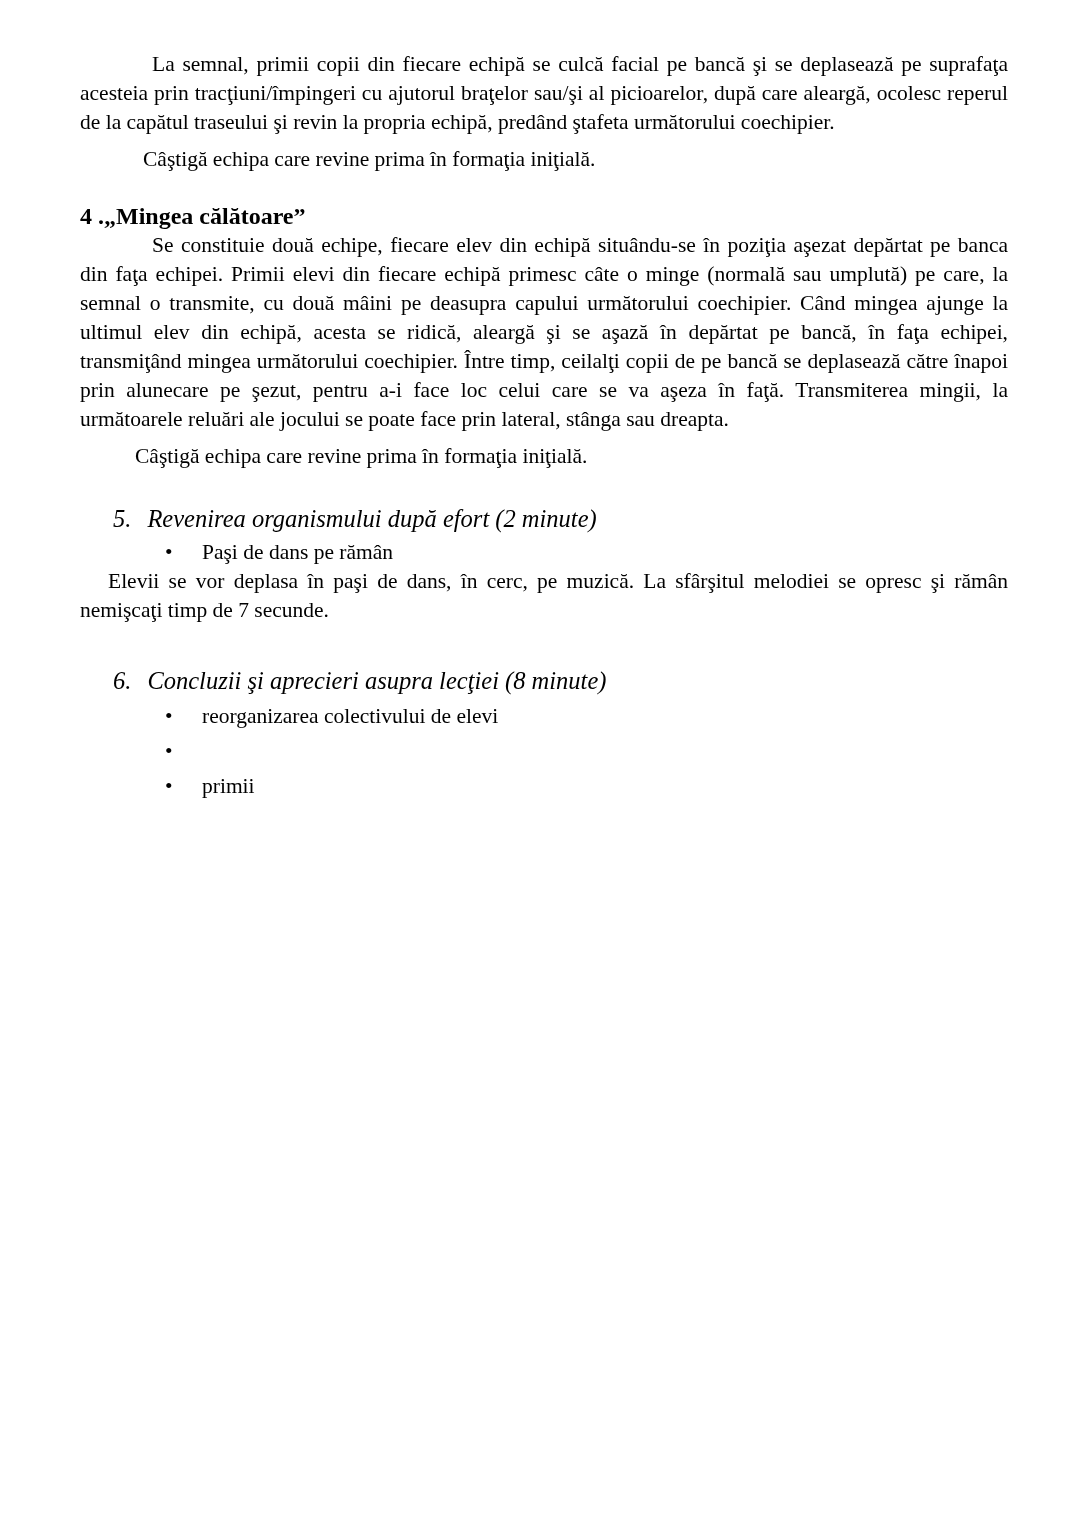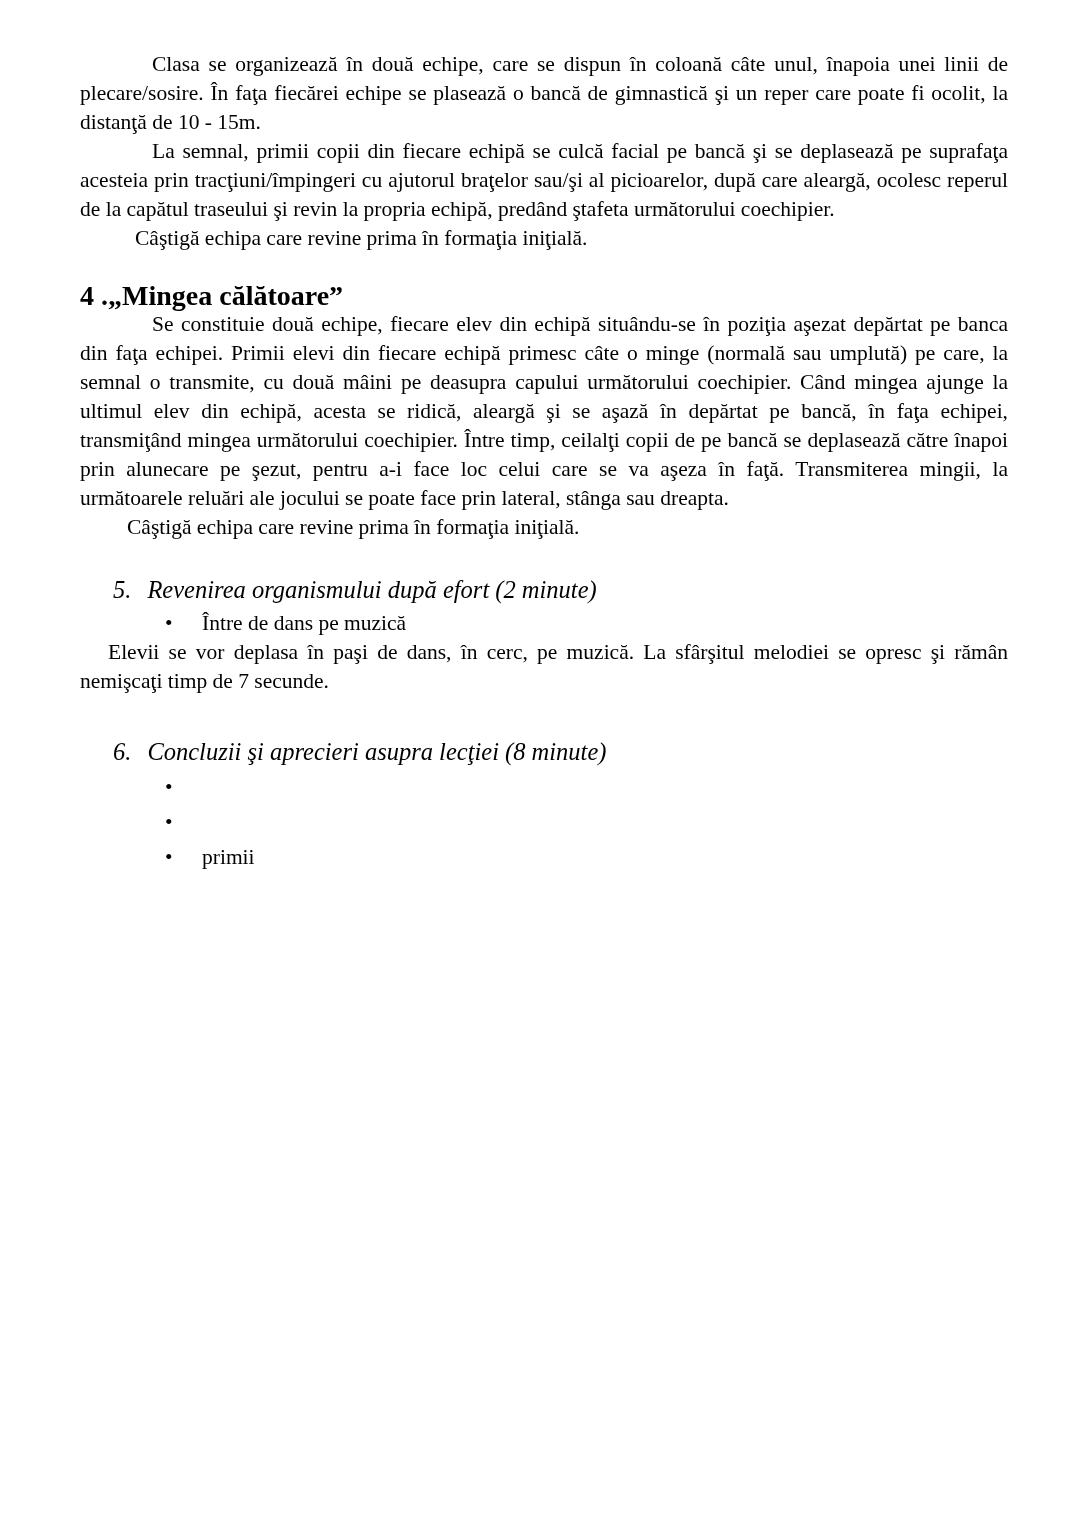--- a/index.html
+++ b/index.html
@@ -24,27 +24,27 @@
   .body-par {
     margin: 0;
     text-align: justify;
     text-justify: inter-word;
   }
   .indent-72 { text-indent: 72px; }
   .indent-55 { text-indent: 55px; }
   .indent-47 { text-indent: 47px; }
   .indent-28 { text-indent: 28px; }
   .single-line {
-    margin: 0;
+    margin: 8px;
     text-align: left;
   }
   .h-plain {
     margin: 28px 0 0 0;
     font-weight: bold;
-    font-size: 28px;
+    font-size: 24px;
   }
   .h-numbered {
     margin: 32px 0 2px 33px;
     font-weight: normal;
     font-style: italic;
     font-size: 24.5px;
     line-height: 32px;
   }
   .h-numbered .h-num {
     margin-right: 16px;
@@ -67,52 +67,52 @@
   }
   .list-6 .bullet-item {
     line-height: 35px;
   }
 </style>
 </head>
 <body>
 
 <div class="page">
 
-  <p class="body-par indent-72">Clasa se organizează în două echipe, care se dispun în coloană câte unul, înapoia unei linii de plecare/sosire. În faţa fiecărei echipe se plasează o bancă de gimnastică şi un reper care poate fi ocolit, la distanţă de 10 - 15m.</p>
 
   <p class="body-par indent-72">La semnal, primii copii din fiecare echipă se culcă facial pe bancă şi se deplasează pe suprafaţa acesteia prin tracţiuni/împingeri cu ajutorul braţelor sau/şi al picioarelor, după care aleargă, ocolesc reperul de la capătul traseului şi revin la propria echipă, predând ştafeta următorului coechipier.</p>
 
   <p class="single-line indent-55">Câştigă echipa care revine prima în formaţia iniţială.</p>
 
   <h3 class="h-plain">4 .„Mingea călătoare”</h3>
 
   <p class="body-par indent-72" style="margin-top:0;">Se constituie două echipe, fiecare elev din echipă situându-se în poziţia aşezat depărtat pe banca din faţa echipei. Primii elevi din fiecare echipă primesc câte o minge (normală sau umplută) pe care, la semnal o transmite, cu două mâini pe deasupra capului următorului coechipier. Când mingea ajunge la ultimul elev din echipă, acesta se ridică, aleargă şi se aşază în depărtat pe bancă, în faţa echipei, transmiţând mingea următorului coechipier. Între timp, ceilalţi copii de pe bancă se deplasează către înapoi prin alunecare pe şezut, pentru a-i face loc celui care se va aşeza în faţă. Transmiterea mingii, la următoarele reluări ale jocului se poate face prin lateral, stânga sau dreapta.</p>
 
   <p class="single-line indent-47">Câştigă echipa care revine prima în formaţia iniţială.</p>
 
   <h2 class="h-numbered">
     <span class="h-num">5.</span><span>Revenirea organismului după efort (2 minute)</span>
   </h2>
 
   <ul class="bullet-list list-5">
     <li class="bullet-item">
       <span class="bullet-glyph">•</span>
-      <span>Între de dans pe muzică</span>
+      <span>Paşi de dans pe rămân</span>
     </li>
   </ul>
 
   <p class="body-par indent-28">Elevii se vor deplasa în paşi de dans, în cerc, pe muzică. La sfârşitul melodiei se opresc şi rămân nemişcaţi timp de 7 secunde.</p>
 
   <h2 class="h-numbered" style="margin-top:40px;">
     <span class="h-num">6.</span><span>Concluzii şi aprecieri asupra lecţiei (8 minute)</span>
   </h2>
 
   <ul class="bullet-list list-6">
     <li class="bullet-item">
       <span class="bullet-glyph">•</span>
+      <span>reorganizarea colectivului de elevi</span>
     </li>
     <li class="bullet-item">
       <span class="bullet-glyph">•</span>
     </li>
     <li class="bullet-item">
       <span class="bullet-glyph">•</span>
       <span>primii</span>
     </li>
   </ul>
 

